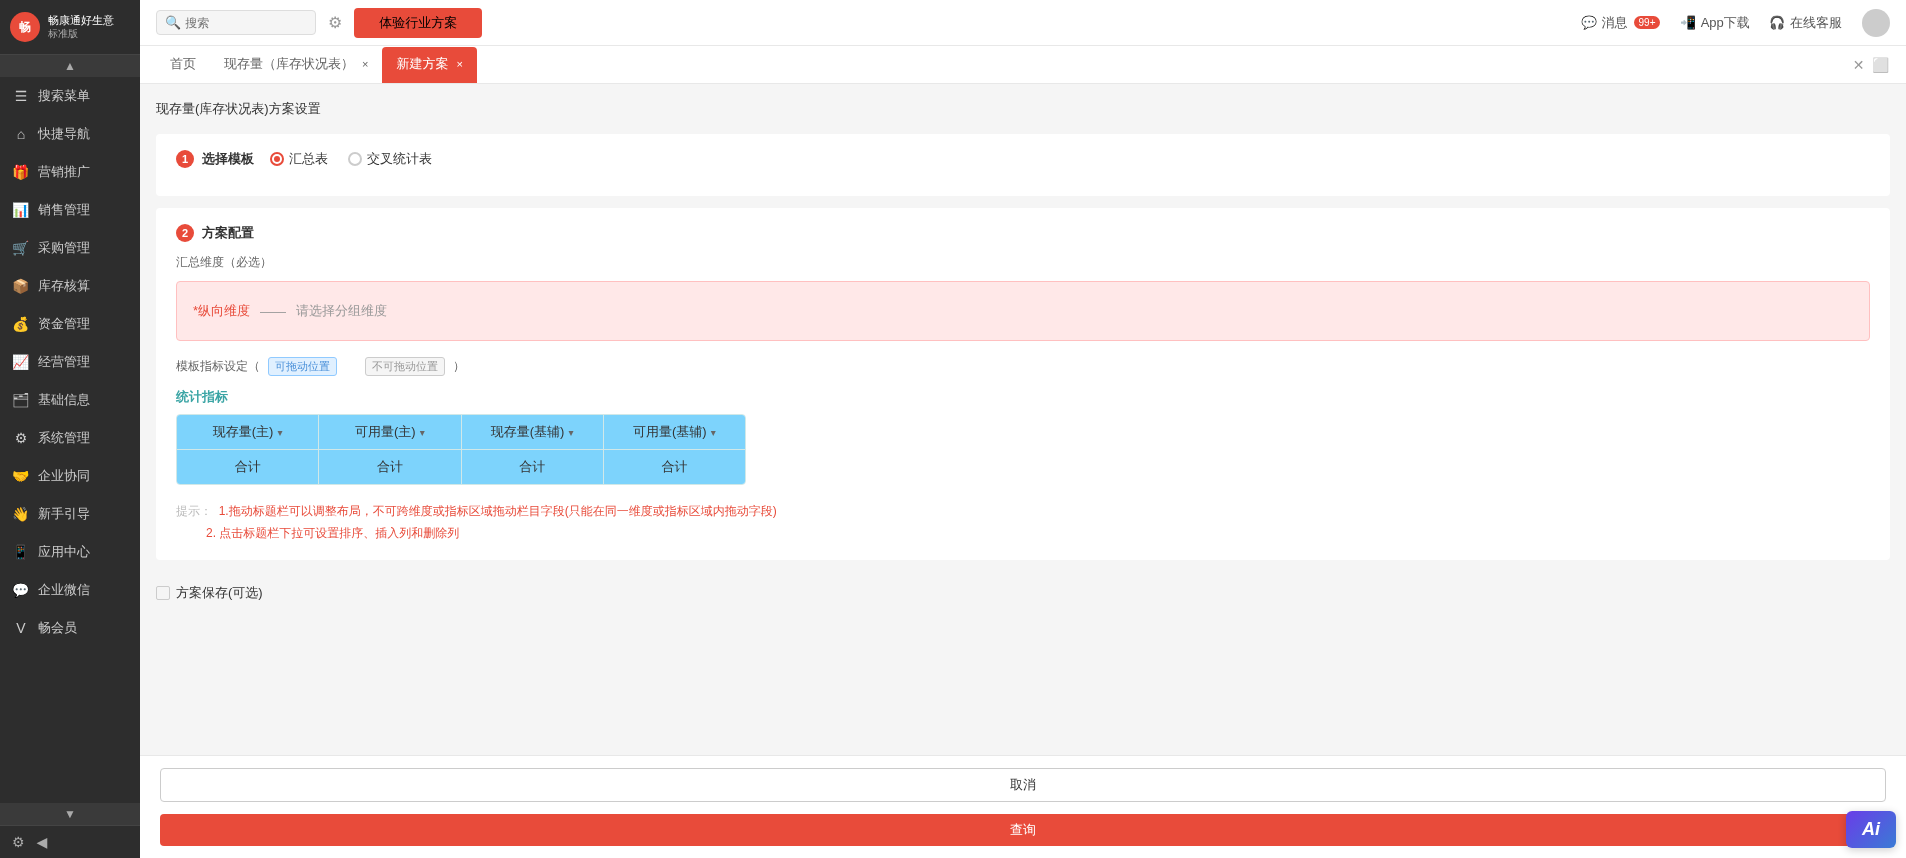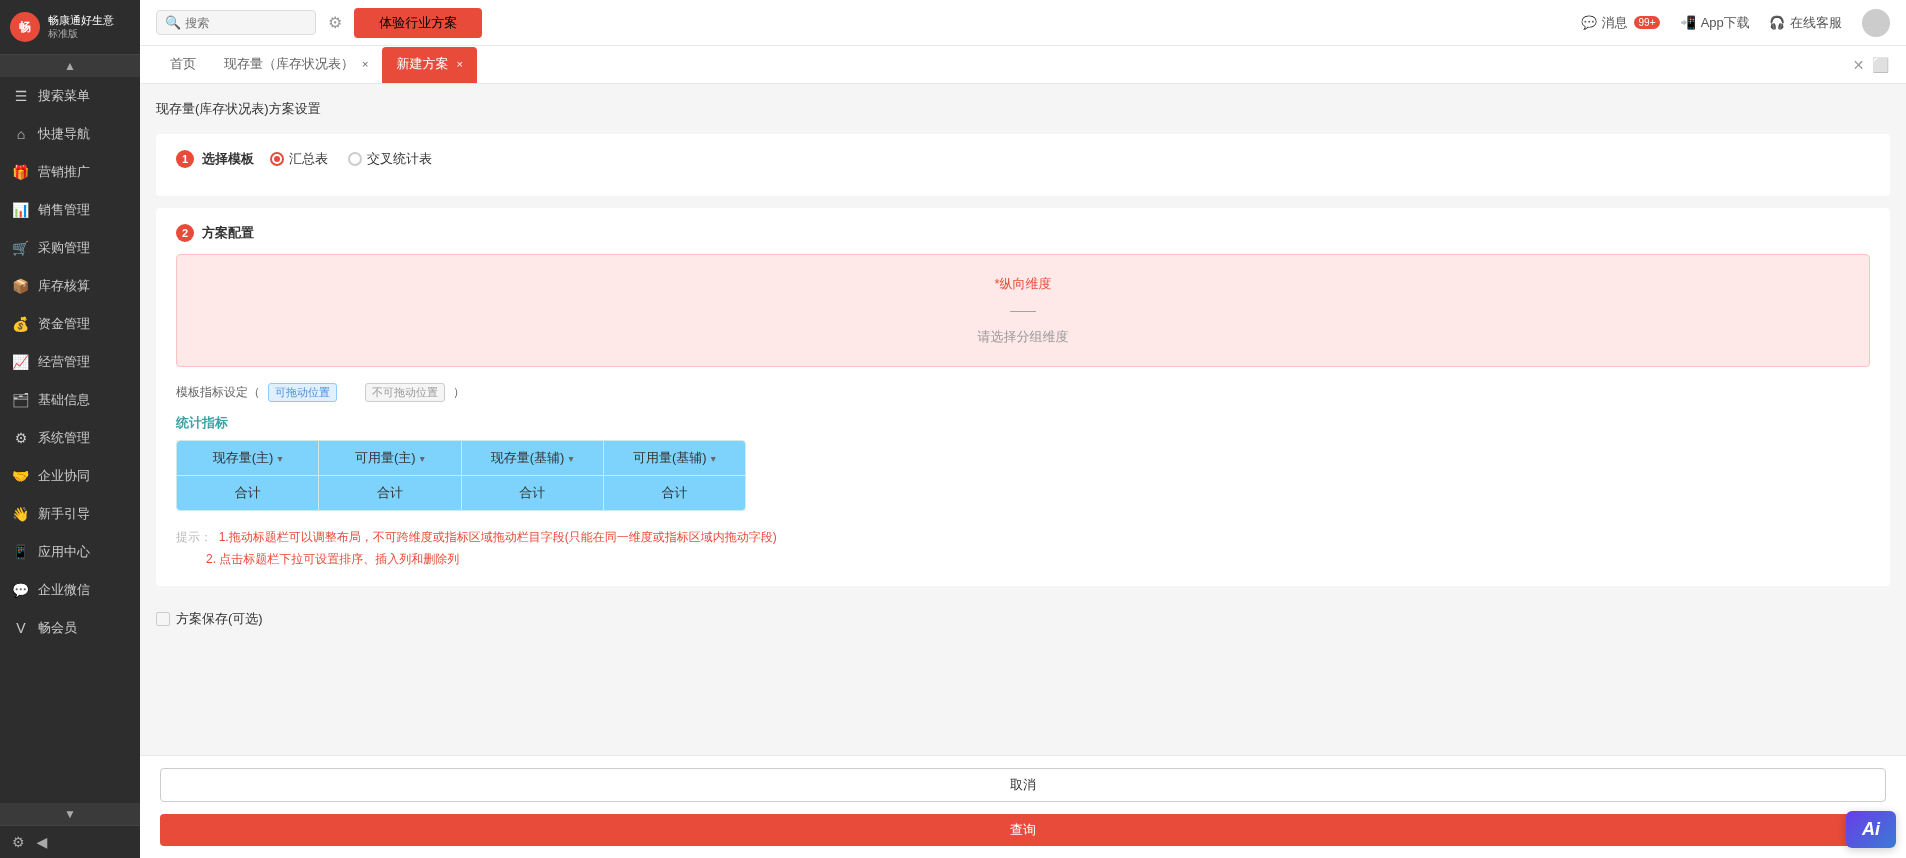--- a/index.html
+++ b/index.html
@@ -264,21 +264,20 @@
 
     .dimension-area {
       background: #ffe8e8;
       border: 1px solid #ffc0c0;
       border-radius: 4px;
       padding: 20px 16px;
       margin-bottom: 16px;
       display: flex;
       align-items: center;
       gap: 10px;
-      flex-direction: column;
     }
     .dimension-label {
       color: #e84b3a;
       font-size: 13px;
     }
     .dimension-dash { color: #999; }
     .dimension-placeholder { color: #999; font-size: 13px; }
 
     .indicator-settings {
       margin-bottom: 12px;
@@ -576,20 +575,21 @@
         </div>
       </div>
     </div>
 
     <div class="section-card">
       <div class="step-header">
         <div class="step-badge">2</div>
         <span class="step-title">方案配置</span>
       </div>
 
+      <div class="section-label">汇总维度（必选）</div>
 
       <div class="dimension-area">
         <span class="dimension-label">
           <span style="color:#e84b3a;">*</span><span>纵向维度</span>
         </span>
         <span class="dimension-dash">——</span>
         <span class="dimension-placeholder">请选择分组维度</span>
       </div>
 
       <div class="indicator-settings">

